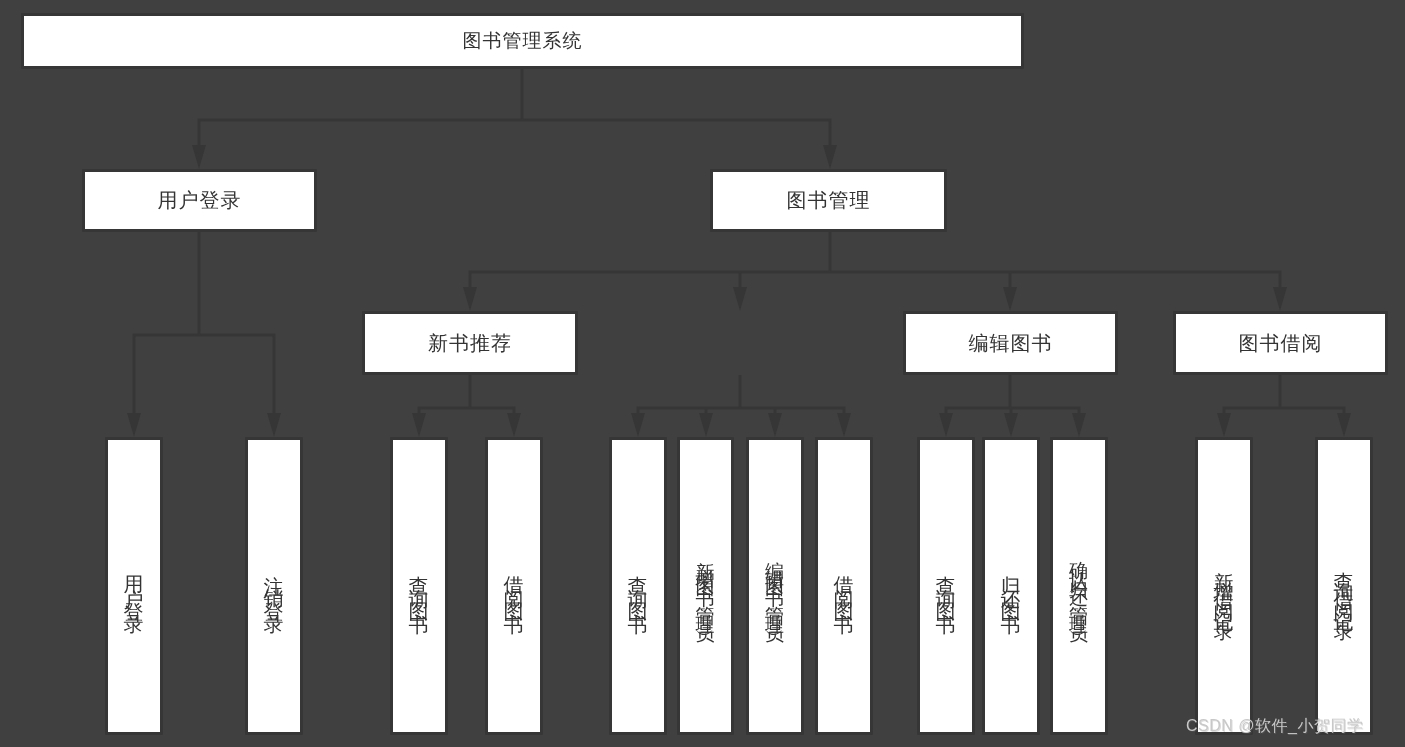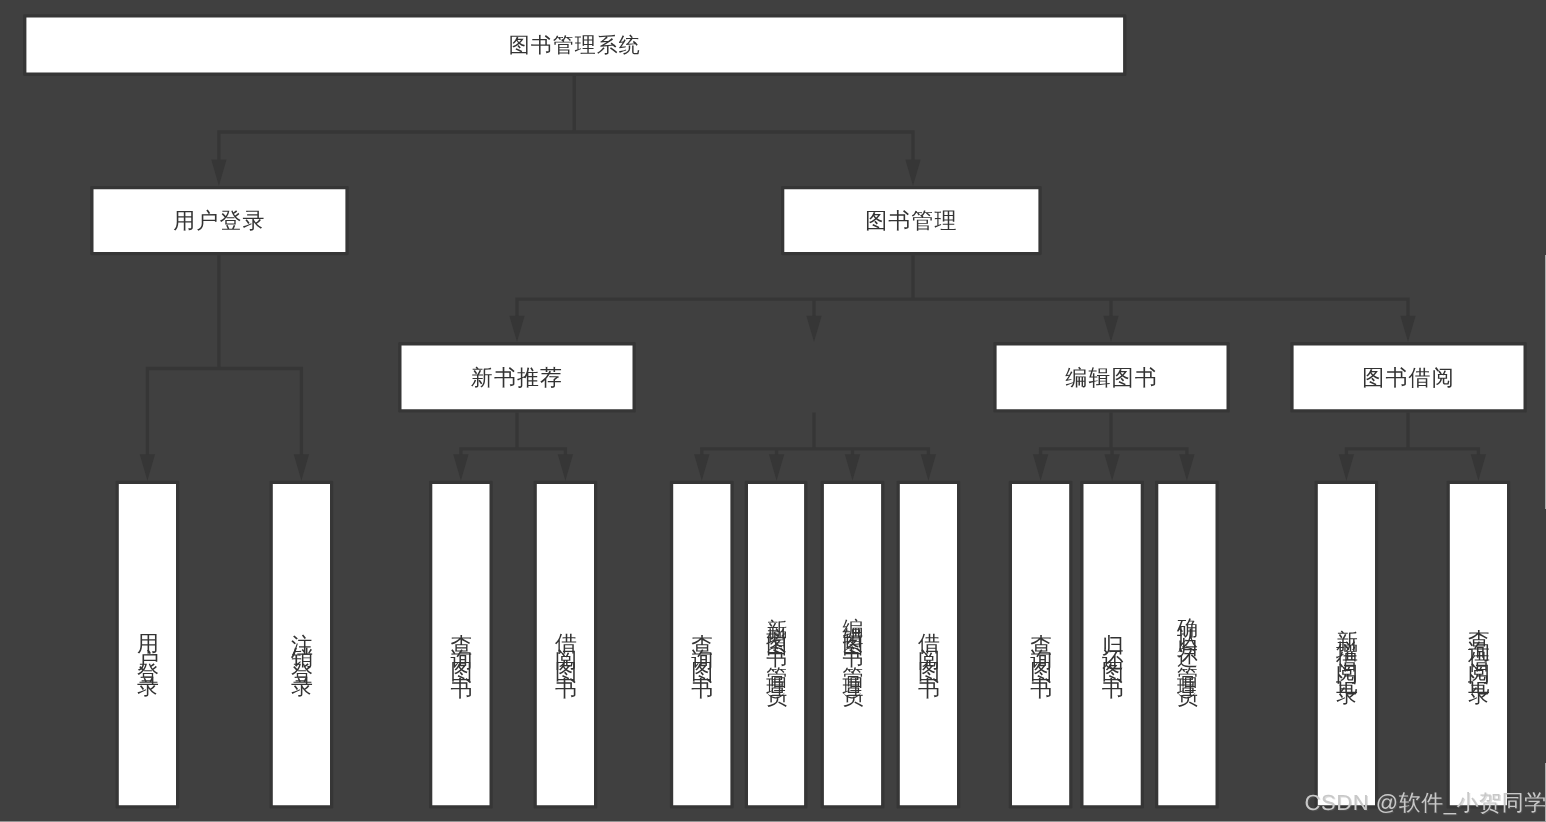--- a/index.html
+++ b/index.html
@@ -28,21 +28,21 @@
     font-size:20px;
     line-height:1;
     white-space:nowrap;
   }
   .vt4 span{letter-spacing:13px;}
   .vt6 span{letter-spacing:10px;}
   .vt9 span{letter-spacing:9px;font-size:19px;}
   #watermark{
     position:absolute;
     left:1186px;top:716px;
-    font-size:20px;
+    font-size:16px;
     color:#c8c8c8;
     letter-spacing:0.5px;
     z-index:10;
     white-space:nowrap;
     text-shadow:1px 1px 0 rgba(120,120,120,0.25);
   }
 </style>
 </head>
 <body>
 

